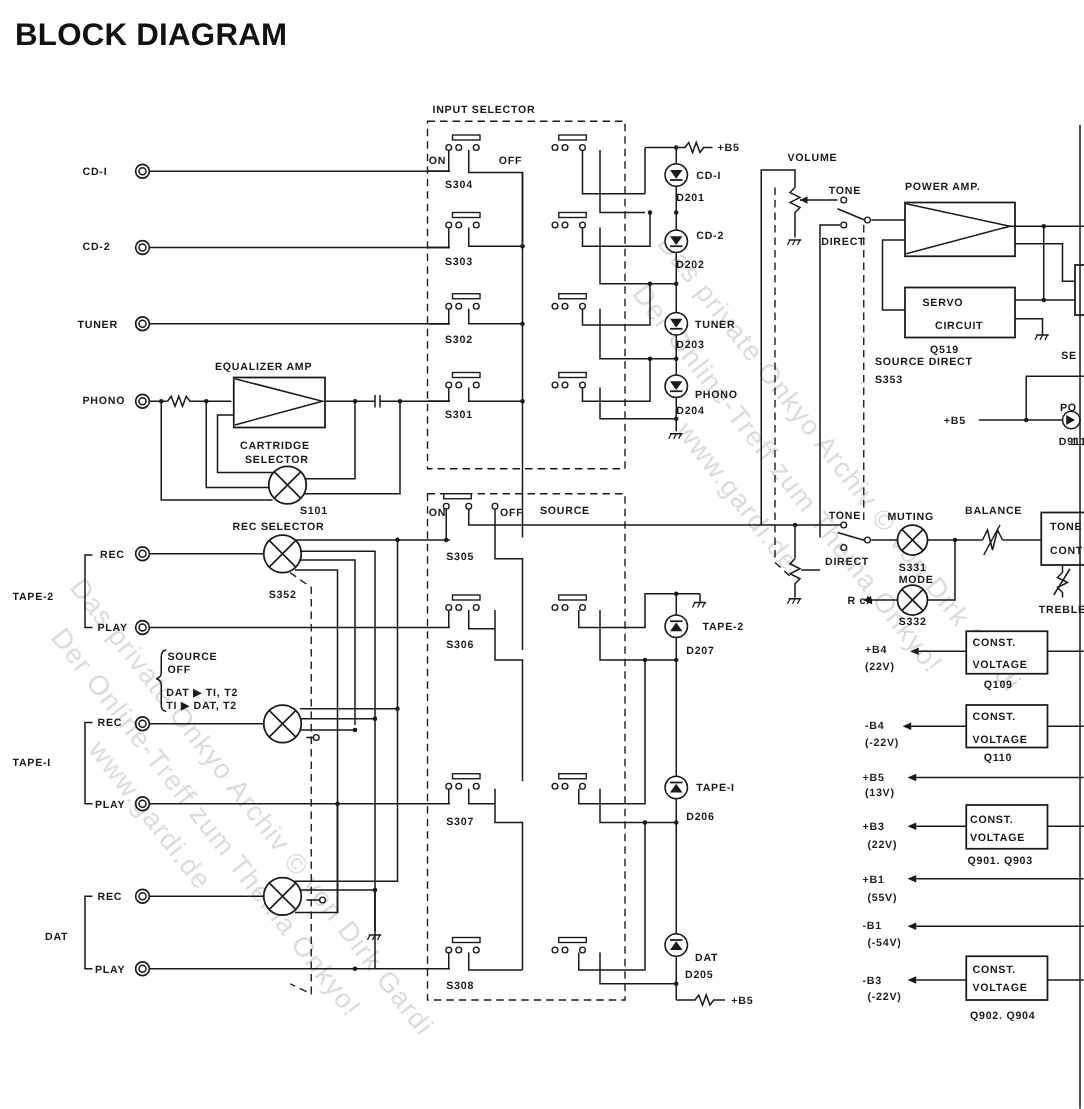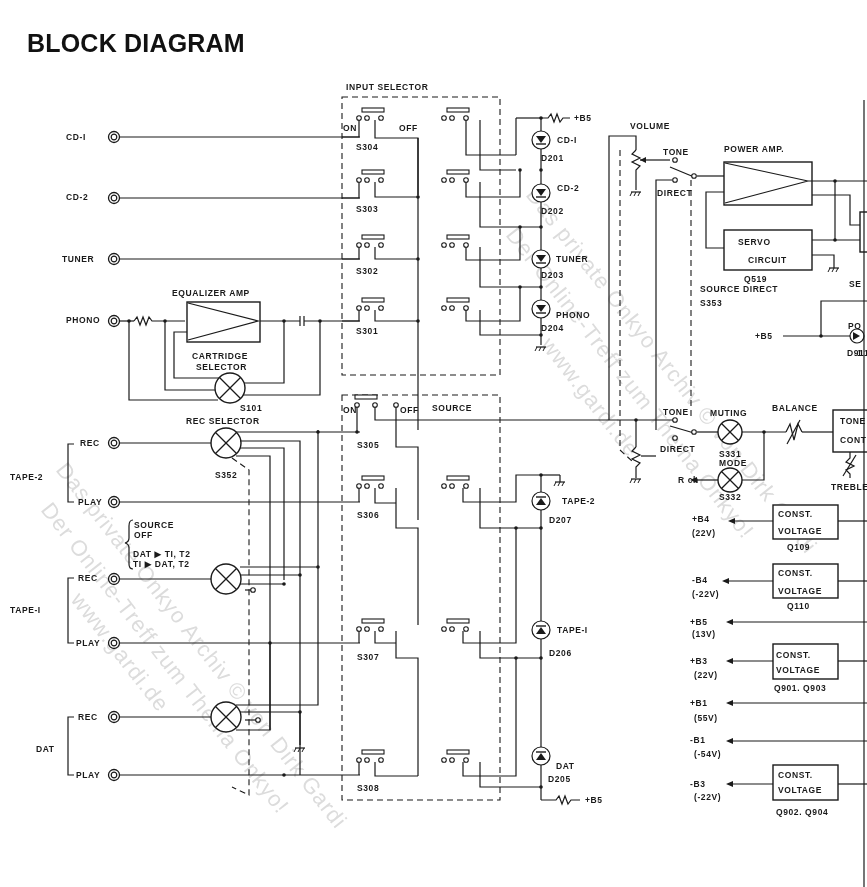--- a/index.html
+++ b/index.html
@@ -1,17 +1,17 @@
 <!DOCTYPE html>
 <html><head>
 <meta charset="utf-8">
 <style>
   html, body { margin:0; padding:0; background:#ffffff; }
   body { width:867px; height:887px; position:relative; overflow:hidden; font-family:"Liberation Sans", sans-serif; }
-  #page-title { position:absolute; left:12px; top:14px; font-family:"Liberation Sans", sans-serif; font-weight:bold; font-size:25px; color:#111; letter-spacing:0.2px; margin:15px; }
+  #page-title { position:absolute; left:12px; top:14px; font-family:"Liberation Sans", sans-serif; font-weight:bold; font-size:25px; color:#111; letter-spacing:0.2px; margin:0; }
   svg#diagram { position:absolute; left:0; top:0; width:867px; height:887px; }
   svg text { font-family:"Liberation Sans", sans-serif; font-weight:bold; fill:#1a1a1a; font-size:8.5px; letter-spacing:0.6px; }
   .w { stroke:#1a1a1a; stroke-width:1.2; fill:none; }
   .dash { stroke:#1a1a1a; stroke-width:1.1; fill:none; stroke-dasharray:6 4; }
   .dot { fill:#1a1a1a; }
   .blk { stroke:#1a1a1a; stroke-width:1.4; fill:#fff; }
   .contact { stroke:#1a1a1a; stroke-width:1.1; fill:#fff; }
   .bar { stroke:#1a1a1a; stroke-width:1.1; fill:#fff; }
   .wm { font-family:"Liberation Sans", sans-serif; font-size:22px; font-weight:normal; fill:#d8d8d8; letter-spacing:1px; }
 </style>

